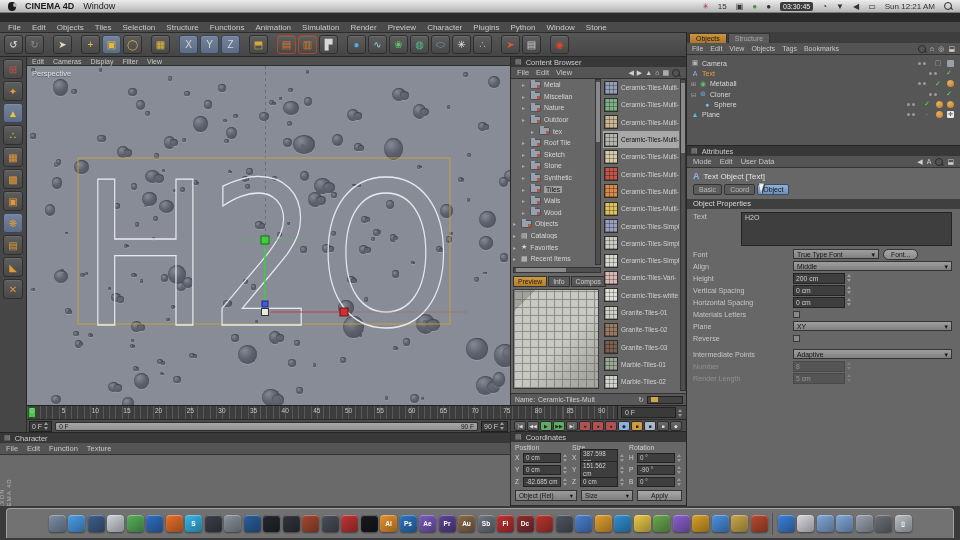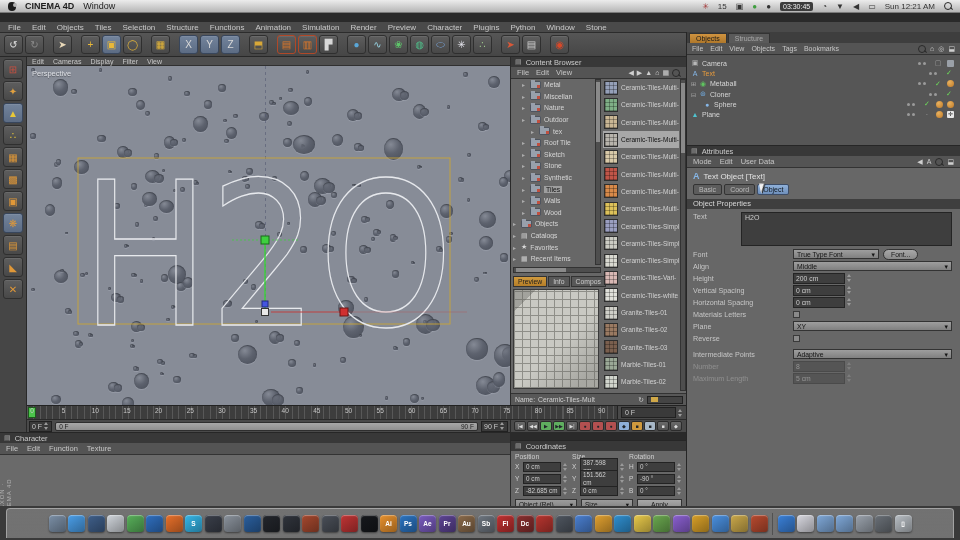--- a/index.html
+++ b/index.html
@@ -114,21 +114,21 @@
   #cblist{position:absolute;left:92px;top:22px;width:76px;height:312px;overflow:hidden;}
   .lrow{display:flex;align-items:center;height:17.3px;gap:3px;font-size:6.5px;color:#d2d2d2;padding-left:1px;white-space:nowrap;}
   .lrow.sel{background:#a8a8a8;color:#111;}
   .thumb{width:14px;height:14px;flex:none;border:1px solid #2f2f2f;box-sizing:border-box;
          background-image:repeating-linear-gradient(0deg,rgba(0,0,0,.28) 0 1px,transparent 1px 4px),
                           repeating-linear-gradient(90deg,rgba(0,0,0,.28) 0 1px,transparent 1px 4px);}
   #cblscroll{position:absolute;left:169px;top:22px;width:6px;height:312px;background:#4e4e4e;border:1px solid #333;box-sizing:border-box;}
   #cblscroll .th{position:absolute;left:0;top:3px;width:4px;height:70px;background:#8a8a8a;}
 
   
-  #coords{left:510px;top:440px;width:176px;height:74px;background:#676767;border-top:1px solid #262626;border-left:1px solid #2a2a2a;box-sizing:border-box;}
+  #coords{left:510px;top:431px;width:176px;height:74px;background:#676767;border-top:1px solid #262626;border-left:1px solid #2a2a2a;box-sizing:border-box;}
   .chead{font-size:6.8px;color:#d0d0d0;}
   .crow{display:flex;align-items:center;gap:2px;height:11px;}
   .clab{font-size:6.5px;color:#cfcfcf;width:6px;flex:none;}
   .cin{background:#3e3e3e;border:1px solid #232323;color:#ccc;font-size:6.3px;line-height:8px;padding:0 2px;flex:1;box-sizing:border-box;}
   .updn{width:5px;height:8px;display:flex;flex-direction:column;justify-content:space-between;flex:none;}
   .updn i{display:block;width:0;height:0;border-left:2.5px solid transparent;border-right:2.5px solid transparent;}
   .updn .u{border-bottom:3px solid #9a9a9a;} .updn .d{border-top:3px solid #9a9a9a;}
   .csel{background:linear-gradient(#9c9c9c,#7f7f7f);border:1px solid #333;color:#161616;font-size:6.5px;line-height:9px;
         padding:0 3px;display:flex;justify-content:space-between;align-items:center;box-sizing:border-box;}
   .cbtn{background:linear-gradient(#a8a8a8,#8a8a8a);border:1px solid #333;color:#161616;font-size:6.8px;line-height:9px;
@@ -1081,21 +1081,21 @@
         </div>
         <div class="arow dis">
           <span class="alabel">Number</span>
           <span class="aspin">8</span>
           <span class="updn" style="margin-left: 2px;">
             <i class="u"></i>
             <i class="d"></i>
           </span>
         </div>
         <div class="arow dis">
-          <span class="alabel">Maximum Length</span>
+          <span class="alabel">Render Length</span>
           <span class="aspin">5 cm</span>
           <span class="updn" style="margin-left: 2px;">
             <i class="u"></i>
             <i class="d"></i>
           </span>
         </div>
       </div>
   </div>
 
   <div id="cursor" class="abs"></div>

